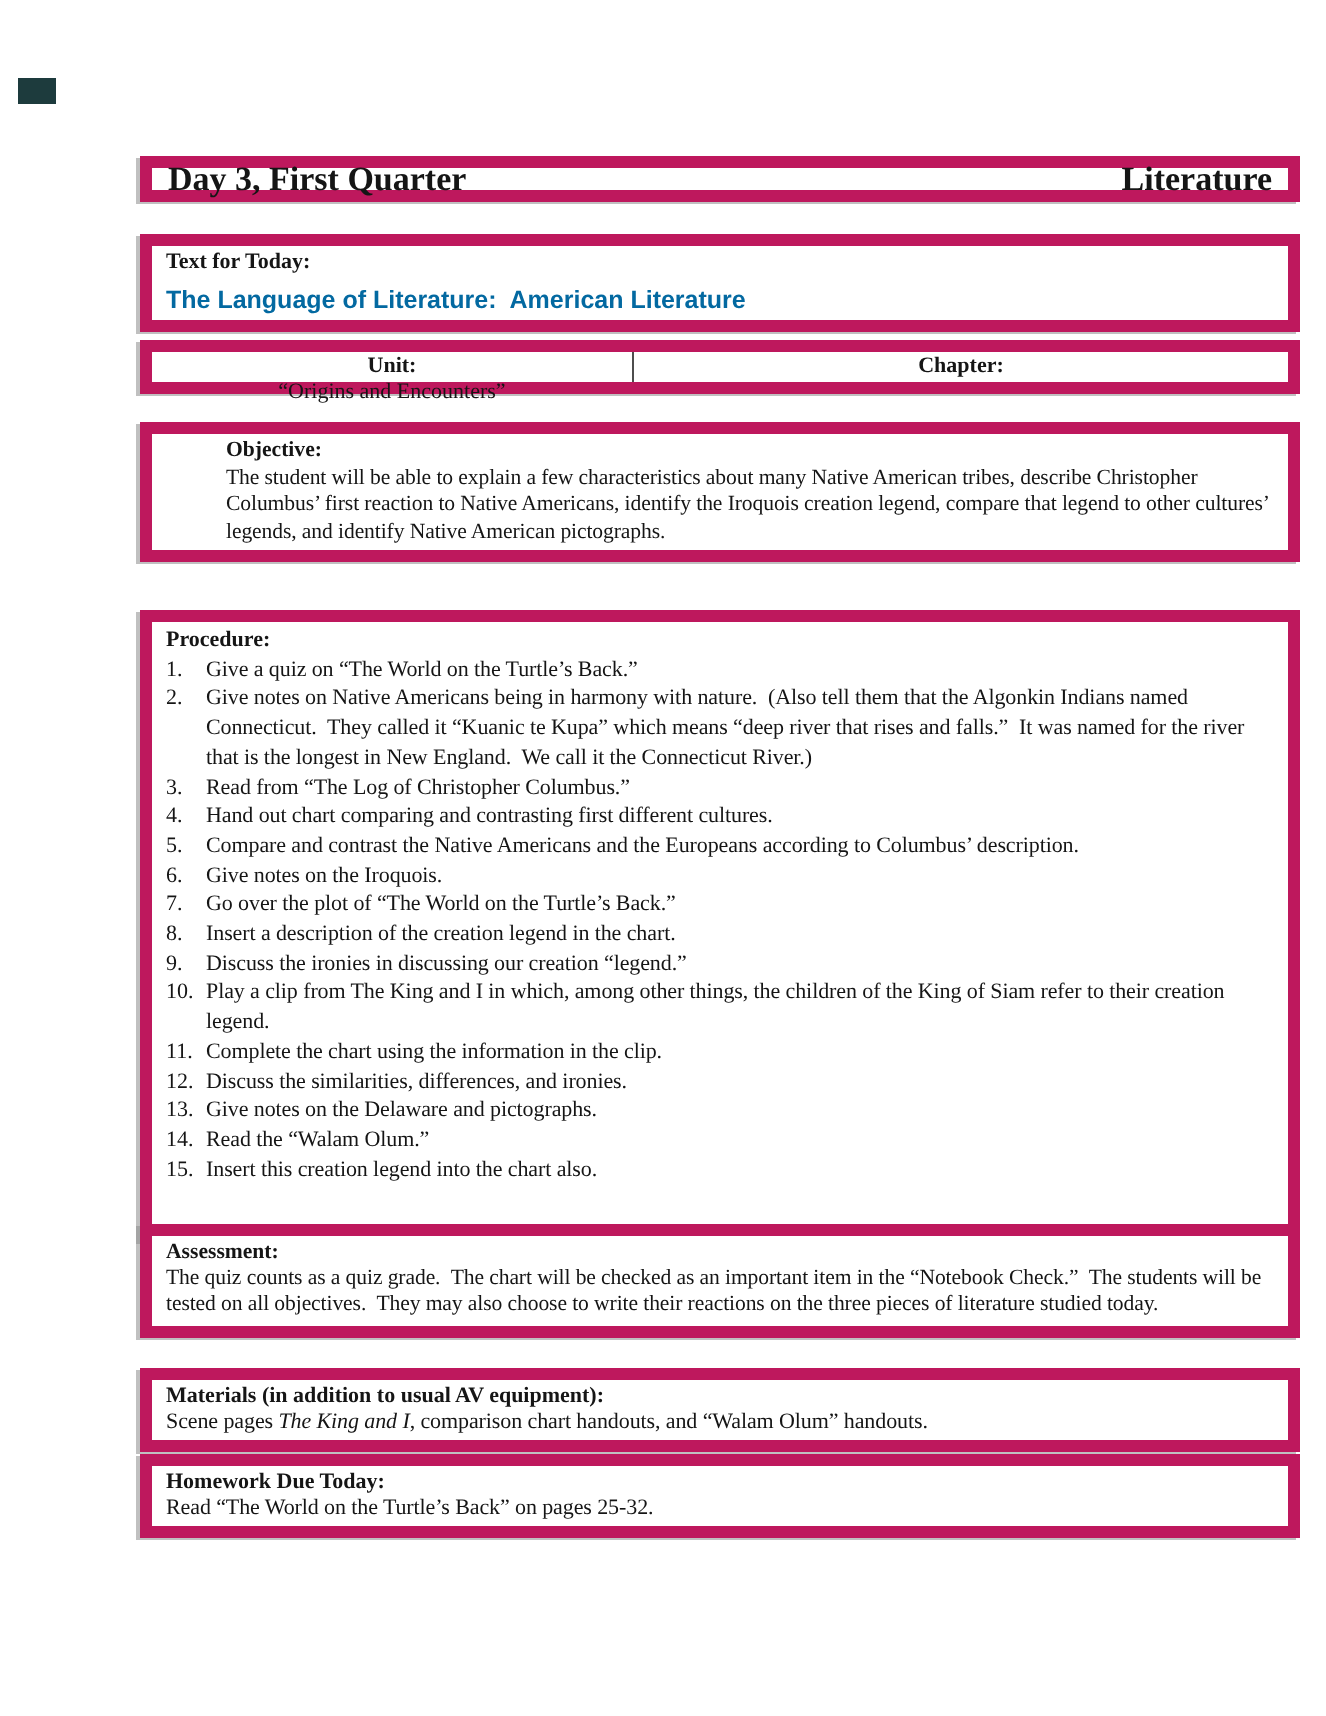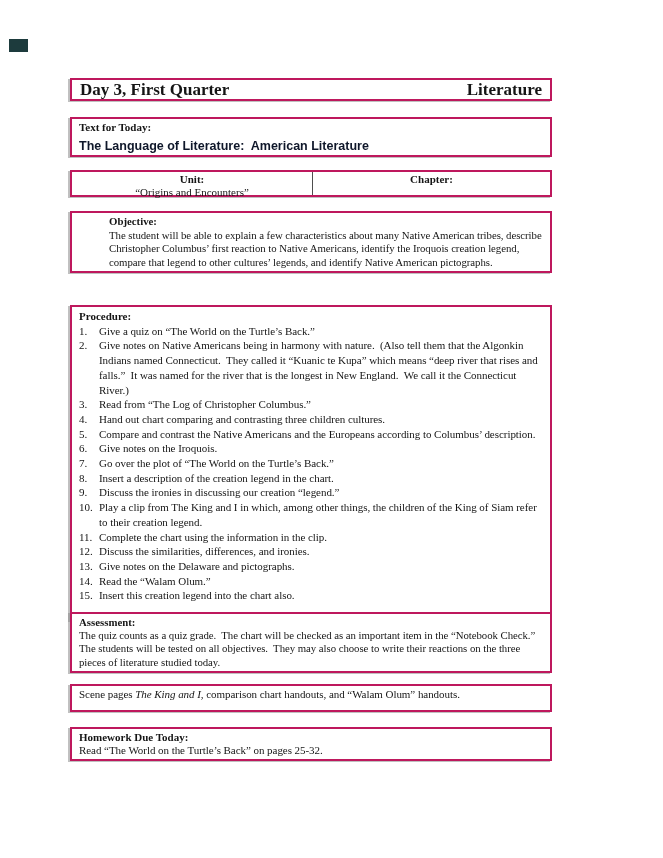--- a/index.html
+++ b/index.html
@@ -2,22 +2,22 @@
 <html><head>
 <meta charset="utf-8">
 <style>
   html,body { margin:0; padding:0; background:#ffffff; }
   .page {
     position:relative; width:663px; height:858px; background:#ffffff;
     font-family:"Liberation Serif", serif; color:#151515; overflow:hidden;
   }
   .artifact { position:absolute; left:9px; top:39px; width:19px; height:13px; }
   .box {
-    position:absolute; left:70px; width:482px; box-sizing:border-box;
-    background:#ffffff; border:2px solid #be185d;
+    position:absolute; left:70px; width:580px; box-sizing:border-box;
+    background:#ffffff; border:6px solid #be185d;
     box-shadow:-2px 1px 0 rgba(140,140,140,.55);
     padding:2px 7px; font-size:11px; line-height:13.5px;
   }
   .lbl { font-weight:bold; }
   .body-text { white-space:pre-wrap; letter-spacing:-0.05px; }
   
   .box-header {
     top:78px; height:23px; display:flex; justify-content:space-between;
     align-items:center; padding:0 8px; font-size:17px; font-weight:bold;
   }
@@ -55,21 +55,21 @@
 
   <div class="artifact" style="background: rgb(29, 59, 61);"></div>
 
   <div class="box box-header">
     <span>Day 3, First Quarter</span>
     <span>Literature</span>
   </div>
 
   <div class="box box-text">
     <div class="lbl">Text for Today:</div>
-    <a href="#" class="text-link" style="color: #0f172a;">The Language of Literature:  American Literature</a>
+    <a href="#" class="text-link" style="color: #0369a1;">The Language of Literature:  American Literature</a>
   </div>
 
   <div class="box box-unitchap">
     <div class="cell cell-unit">
       <div class="lbl">Unit:</div>
       <div>“Origins and Encounters”</div>
     </div>
     <div class="cell cell-chapter">
       <div class="lbl">Chapter:</div>
     </div>
@@ -90,21 +90,21 @@
       <li class="proc-item">
         <span class="proc-num">2.</span>
         <span class="proc-text">Give notes on Native Americans being in harmony with nature.  (Also tell them that the Algonkin Indians named Connecticut.  They called it “Kuanic te Kupa” which means “deep river that rises and falls.”  It was named for the river that is the longest in New England.  We call it the Connecticut River.)</span>
       </li>
       <li class="proc-item">
         <span class="proc-num">3.</span>
         <span class="proc-text">Read from “The Log of Christopher Columbus.”</span>
       </li>
       <li class="proc-item">
         <span class="proc-num">4.</span>
-        <span class="proc-text">Hand out chart comparing and contrasting three children cultures.</span>
+        <span class="proc-text">Hand out chart comparing and contrasting first different cultures.</span>
       </li>
       <li class="proc-item">
         <span class="proc-num">5.</span>
         <span class="proc-text">Compare and contrast the Native Americans and the Europeans according to Columbus’ description.</span>
       </li>
       <li class="proc-item">
         <span class="proc-num">6.</span>
         <span class="proc-text">Give notes on the Iroquois.</span>
       </li>
       <li class="proc-item">
@@ -145,20 +145,21 @@
       </li>
     </ol>
   </div>
 
   <div class="box box-assessment">
     <div class="lbl">Assessment:</div>
     <div class="body-text">The quiz counts as a quiz grade.  The chart will be checked as an important item in the “Notebook Check.”  The students will be tested on all objectives.  They may also choose to write their reactions on the three pieces of literature studied today.</div>
   </div>
 
   <div class="box box-materials">
+    <div class="lbl">Materials (in addition to usual AV equipment):</div>
     <div class="body-text"><span>Scene pages </span><span class="ital">The King and I</span><span>, comparison chart handouts, and “Walam Olum” handouts.</span></div>
   </div>
 
   <div class="box box-homework">
     <div class="lbl">Homework Due Today:</div>
     <div class="body-text">Read “The World on the Turtle’s Back” on pages 25-32.</div>
   </div>
 
 </div>
 

